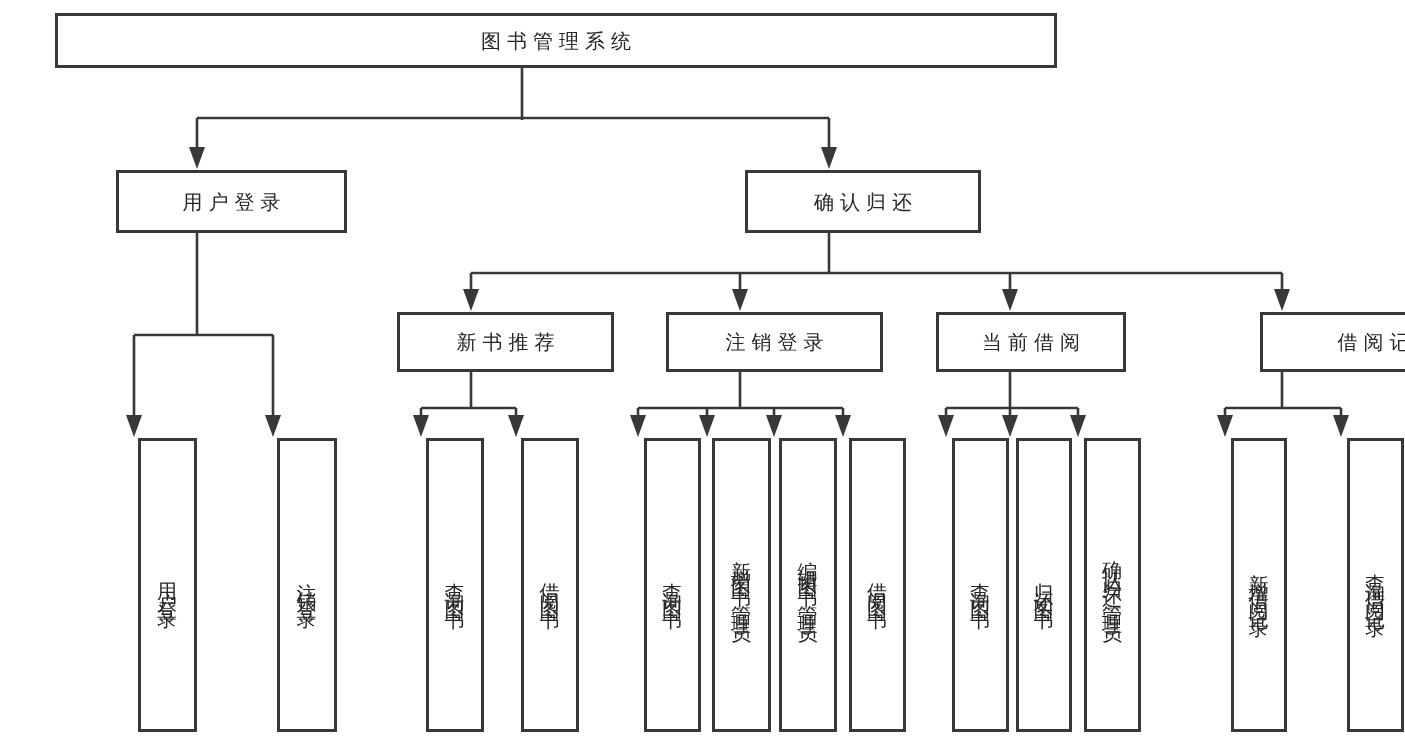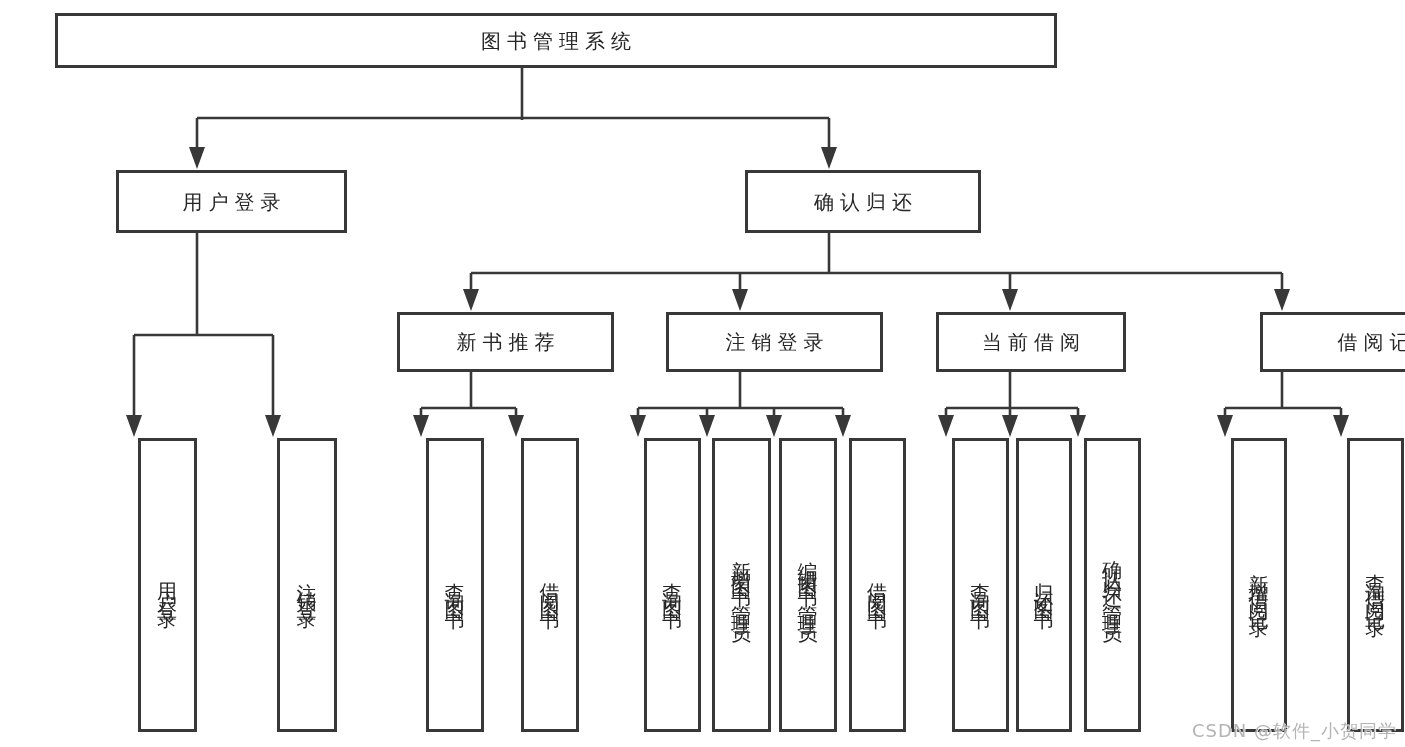--- a/index.html
+++ b/index.html
@@ -92,14 +92,13 @@
   <div class="node v" style="left:745px;top:438px;width:58px;height:294px">编辑图书（管理员）</div>
   <div class="node v" style="left:815px;top:438px;width:57px;height:294px">借阅图书</div>
 
   <div class="node v" style="left:918px;top:438px;width:57px;height:294px">查询图书</div>
   <div class="node v" style="left:982px;top:438px;width:56px;height:294px">归还图书</div>
   <div class="node v" style="left:1050px;top:438px;width:57px;height:294px">确认归还（管理员）</div>
 
   <div class="node v" style="left:1197px;top:438px;width:56px;height:294px">新增借阅记录</div>
   <div class="node v" style="left:1313px;top:438px;width:57px;height:294px">查询借阅记录</div>
 
-  <div class="watermark">CSDN @软件_小贺同学</div>
 </div>
 
 </body></html>

